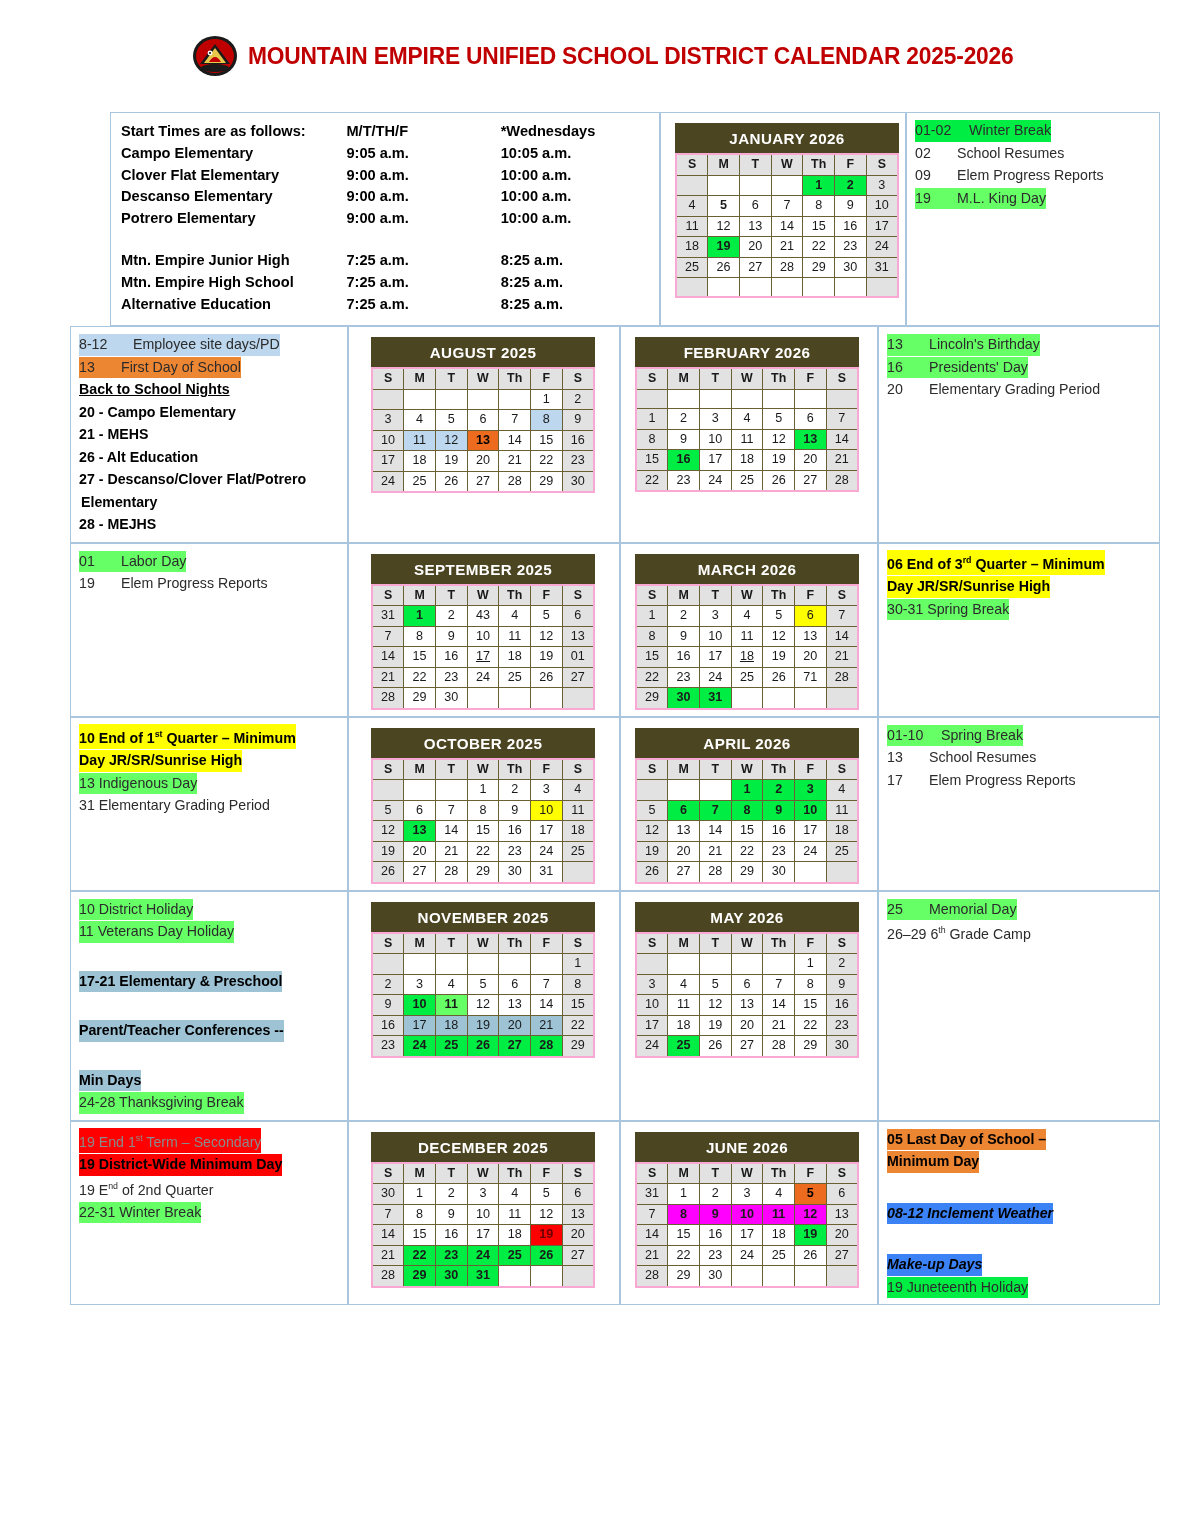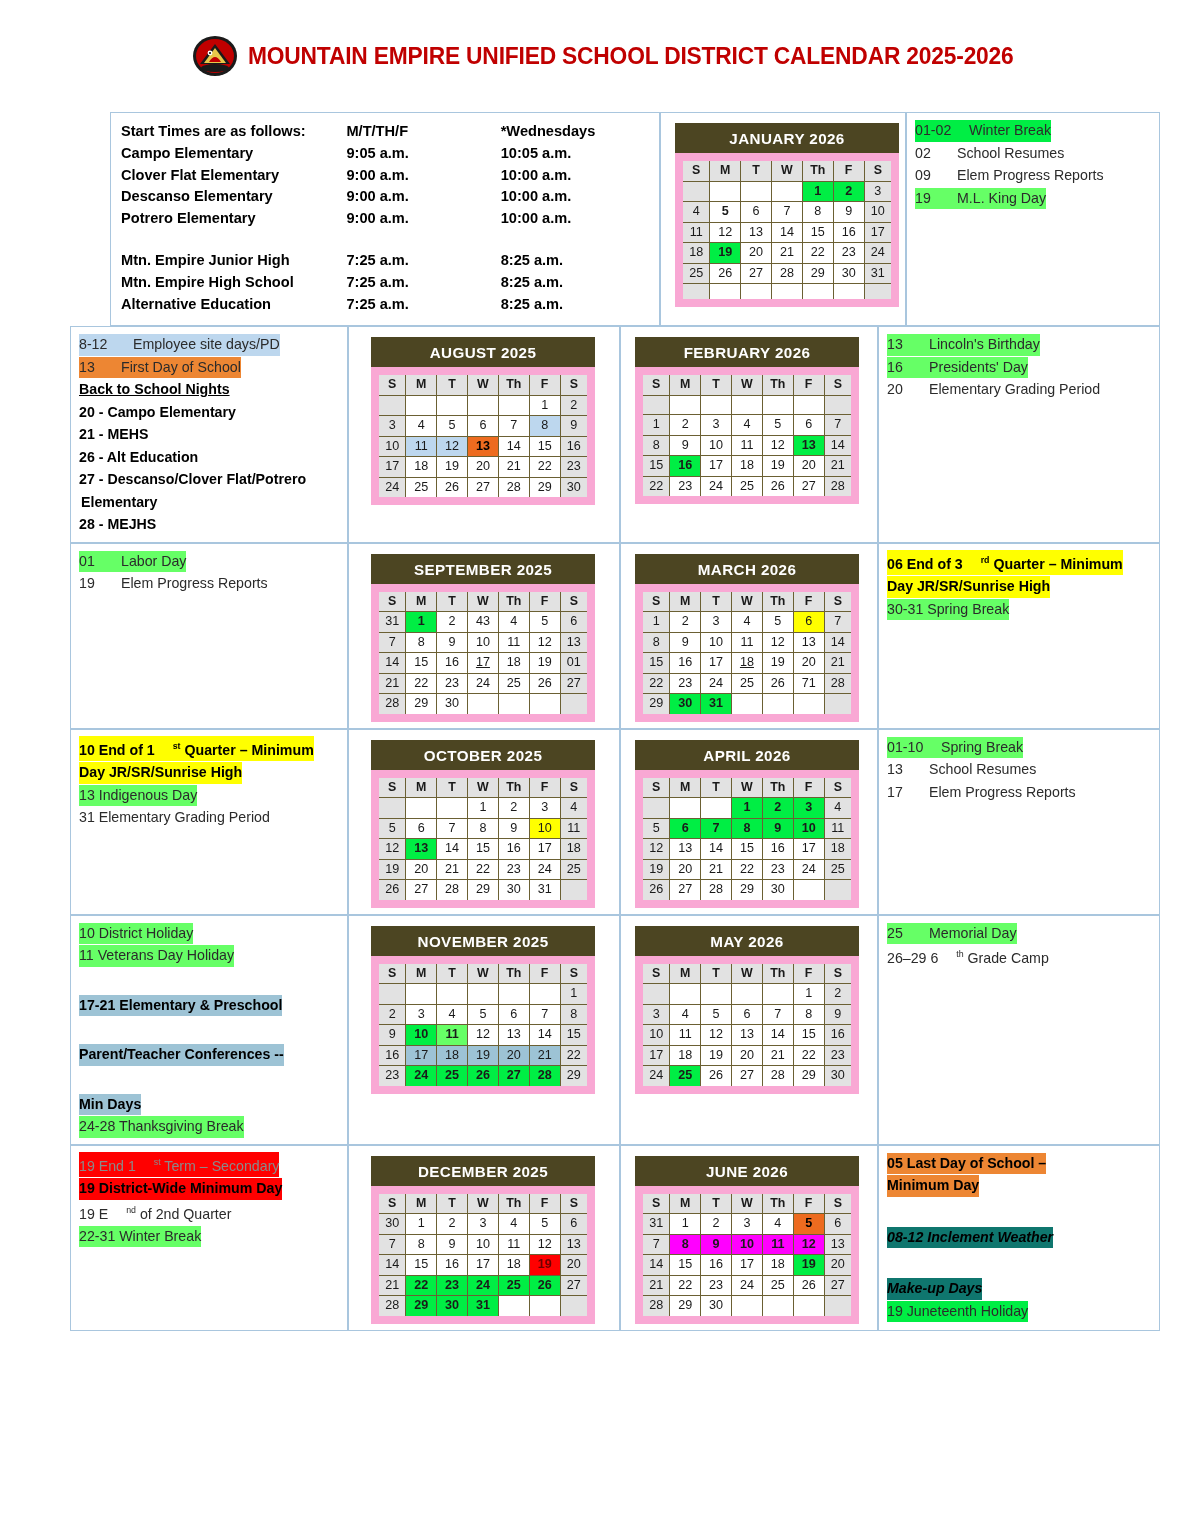--- a/index.html
+++ b/index.html
@@ -67,30 +67,30 @@
   .bold { font-weight: bold; color: #000; }
   .ital { font-style: italic; }
   .und  { text-decoration: underline; }
   .hl-green  { background: #66FF66; }
   .hl-green2 { background: #00EE44; }
   .hl-yellow { background: #FFFF00; }
   .hl-blue   { background: #BDD7EE; }
   .hl-blue2  { background: #9DC3D5; margin-top: 28px; }
   .hl-orange { background: #ED8633; }
   .hl-red    { background: #FF0000; }
-  .hl-mag    { background: #0f766e; margin-top: 30px; }
+  .hl-mag    { background: #3b82f6; margin-top: 30px; }
   .txt-gray  { color: #8a8a8a; }
   .note-indent { padding-left: 2px; }
   .note .num { display: inline-block; min-width: 42px; }
   .note .num-wide { display: inline-block; min-width: 54px; }
 
   
   .cal {
     border-collapse: collapse;
-    border: 8px solid #f9a8d4;
+    border: 2px solid #f9a8d4;
     background: #fff;
     table-layout: fixed;
   }
   .cal.w-l { width: 224px; margin: 4px 0 0 14px; }
   .cal.w-r { width: 224px; margin: 4px 0 0 6px; }
   .cal caption {
     background: #4C4522;
     color: #FFFFFF;
     font-weight: bold;
     font-size: 15.2px;
@@ -115,21 +115,21 @@
   .cal td.b { font-weight: bold; }
   .cal td.g  { background: #00EE44; font-weight: bold; }
   .cal td.g2 { background: #66FF66; font-weight: bold; }
   .cal td.y  { background: #FFFF00; }
   .cal td.o  { background: #ED6B1F; font-weight: bold; color:#000; }
   .cal td.lb { background: #BDD7EE; }
   .cal td.lb2{ background: #9DC3D5; }
   .cal td.r  { background: #FF0000; color:#6b0000; font-weight: bold; }
   .cal td.m  { background: #FF00FF; font-weight: bold; }
   .cal td.u  { text-decoration: underline; }
-  sup { font-size: 0.62em; vertical-align: super; margin-left: 18px; }
+  sup { font-size: 0.62em; vertical-align: super; }
 </style>
 </head>
 <body>
 
 <div class="header">
   <div class="logo">
     <svg viewBox="0 0 46 44" width="46" height="44">
       <ellipse cx="23" cy="22" rx="22" ry="20" fill="#1a1a1a"></ellipse>
       <ellipse cx="23" cy="22" rx="19" ry="17" fill="#C00000"></ellipse>
       <path d="M8 30 L23 10 L38 30 Z" fill="#1a1a1a"></path>

